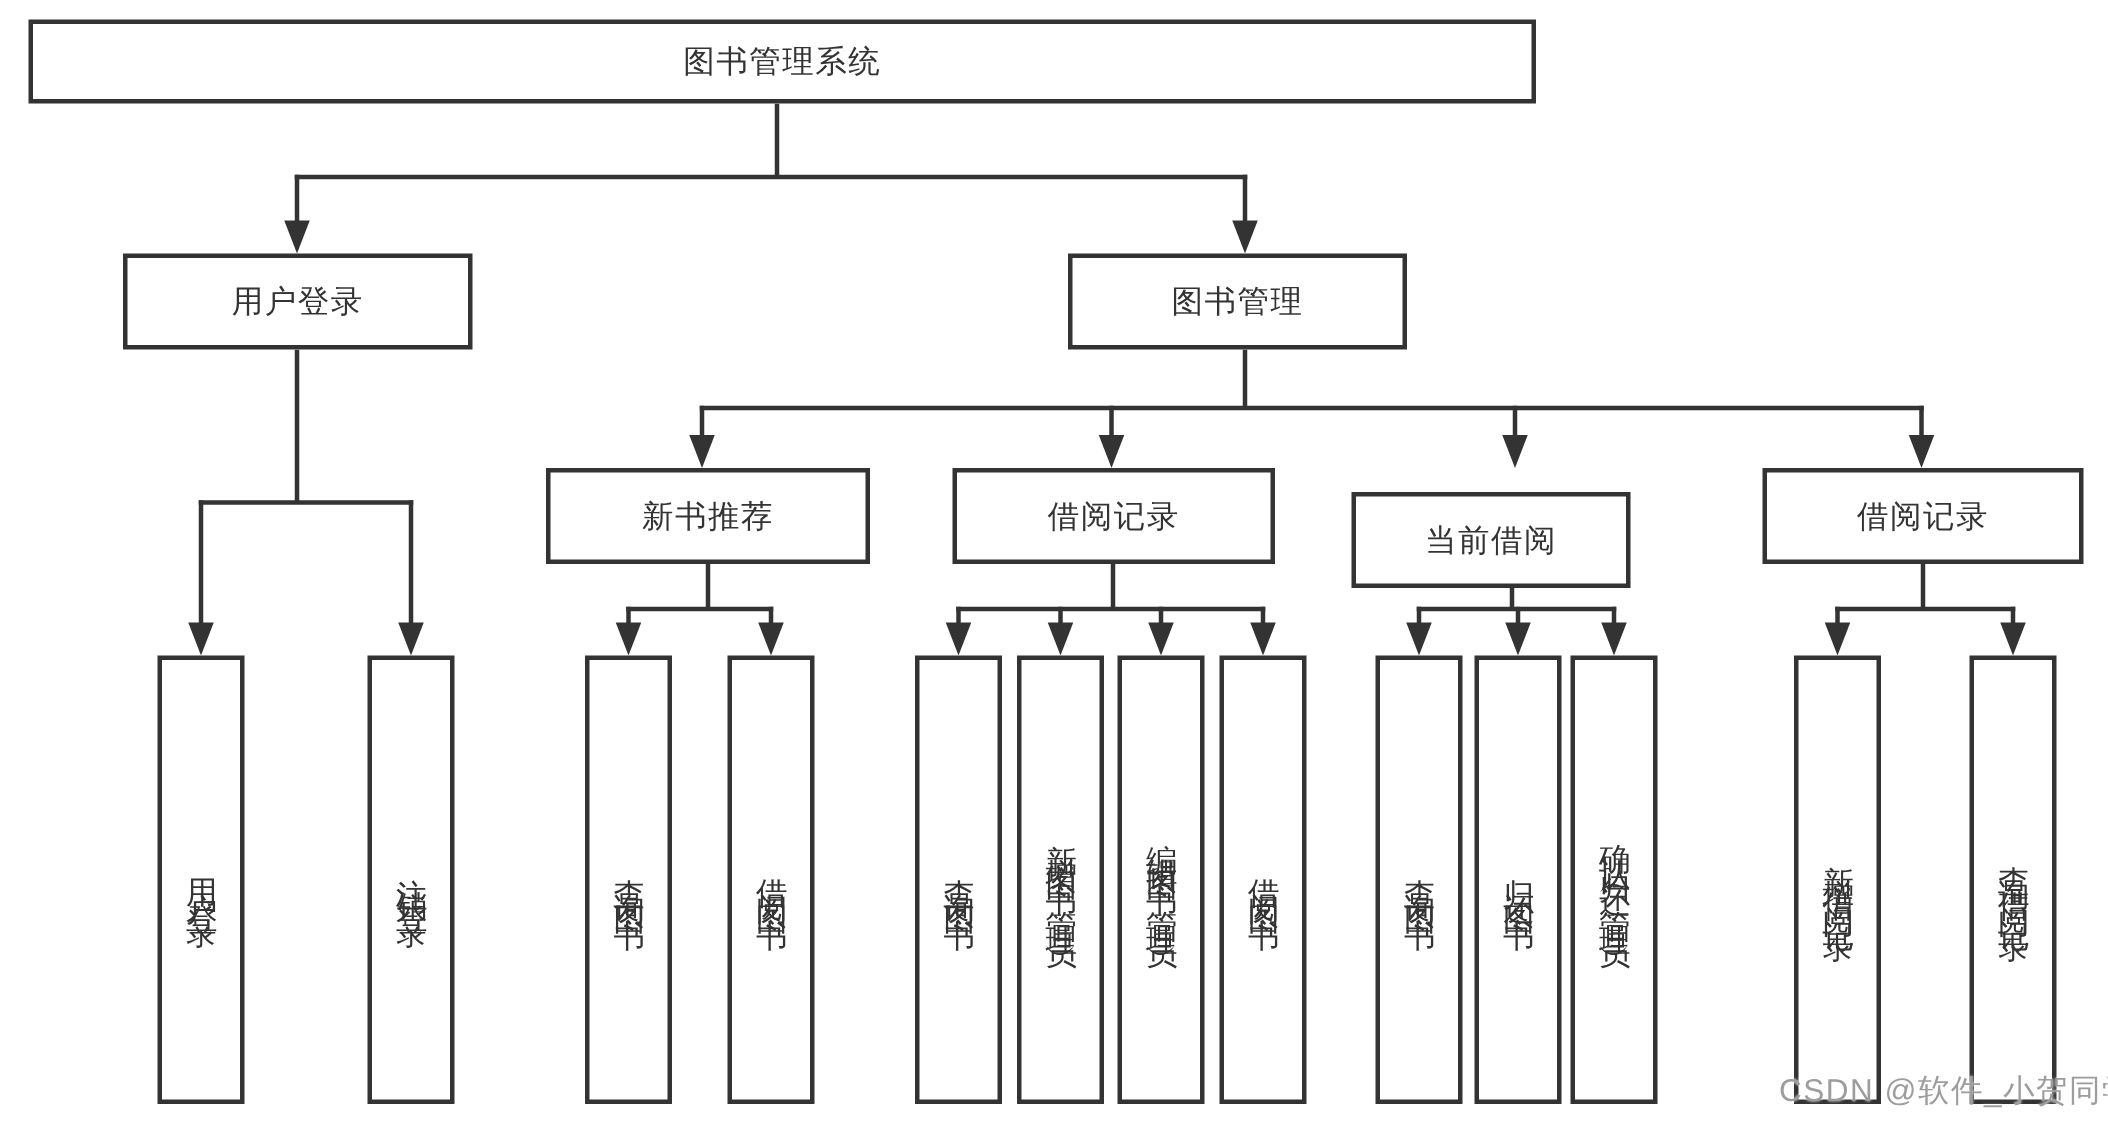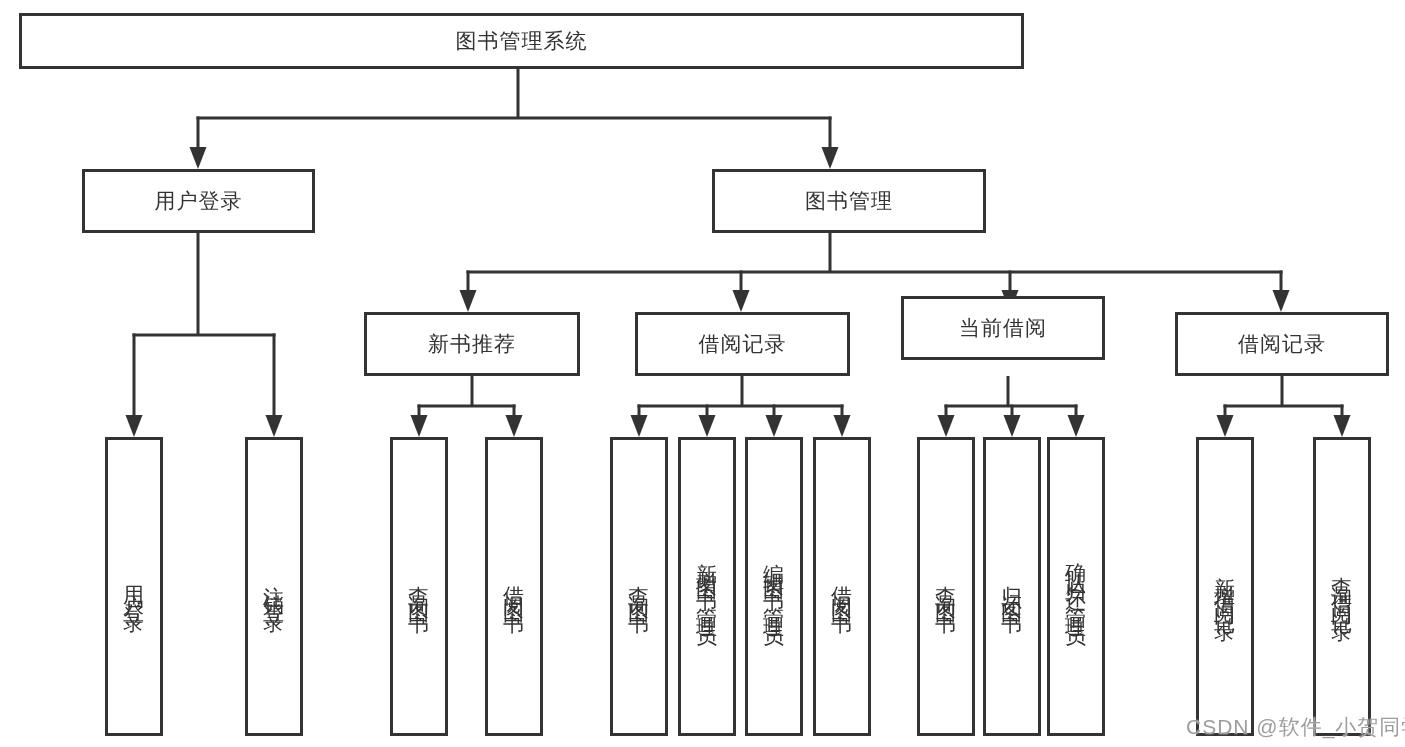--- a/index.html
+++ b/index.html
@@ -111,25 +111,25 @@
       <polygon points="1003.5,415 1020.5,415 1012,437"></polygon>
       <polygon points="1067.5,415 1084.5,415 1076,437"></polygon>
       <polygon points="1216.5,415 1233.5,415 1225,437"></polygon>
       <polygon points="1333.5,415 1350.5,415 1342,437"></polygon>
     </g>
   </svg>
 
   <div class="node" style="left:19px;top:13px;width:1005px;height:56px">图书管理系统</div>
 
   <div class="node" style="left:82px;top:169px;width:233px;height:64px">用户登录</div>
-  <div class="node" style="left:712px;top:169px;width:274px;height:64px">图书管理</div>
+  <div class="node" style="left:712px;top:169px;width:226px;height:64px">图书管理</div>
 
   <div class="node" style="left:364px;top:312px;width:216px;height:64px">新书推荐</div>
   <div class="node" style="left:635px;top:312px;width:215px;height:64px">借阅记录</div>
-  <div class="node" style="left:901px;top:296px;width:204px;height:64px">当前借阅</div>
+  <div class="node" style="left:901px;top:328px;width:186px;height:64px">当前借阅</div>
   <div class="node" style="left:1175px;top:312px;width:214px;height:64px">借阅记录</div>
 
   <div class="node leaf" style="left:105px;top:437px;width:58px;height:299px">
     <span>用户登录</span>
   </div>
   <div class="node leaf" style="left:245px;top:437px;width:58px;height:299px">
     <span>注销登录</span>
   </div>
 
   <div class="node leaf" style="left:390px;top:437px;width:58px;height:299px">

